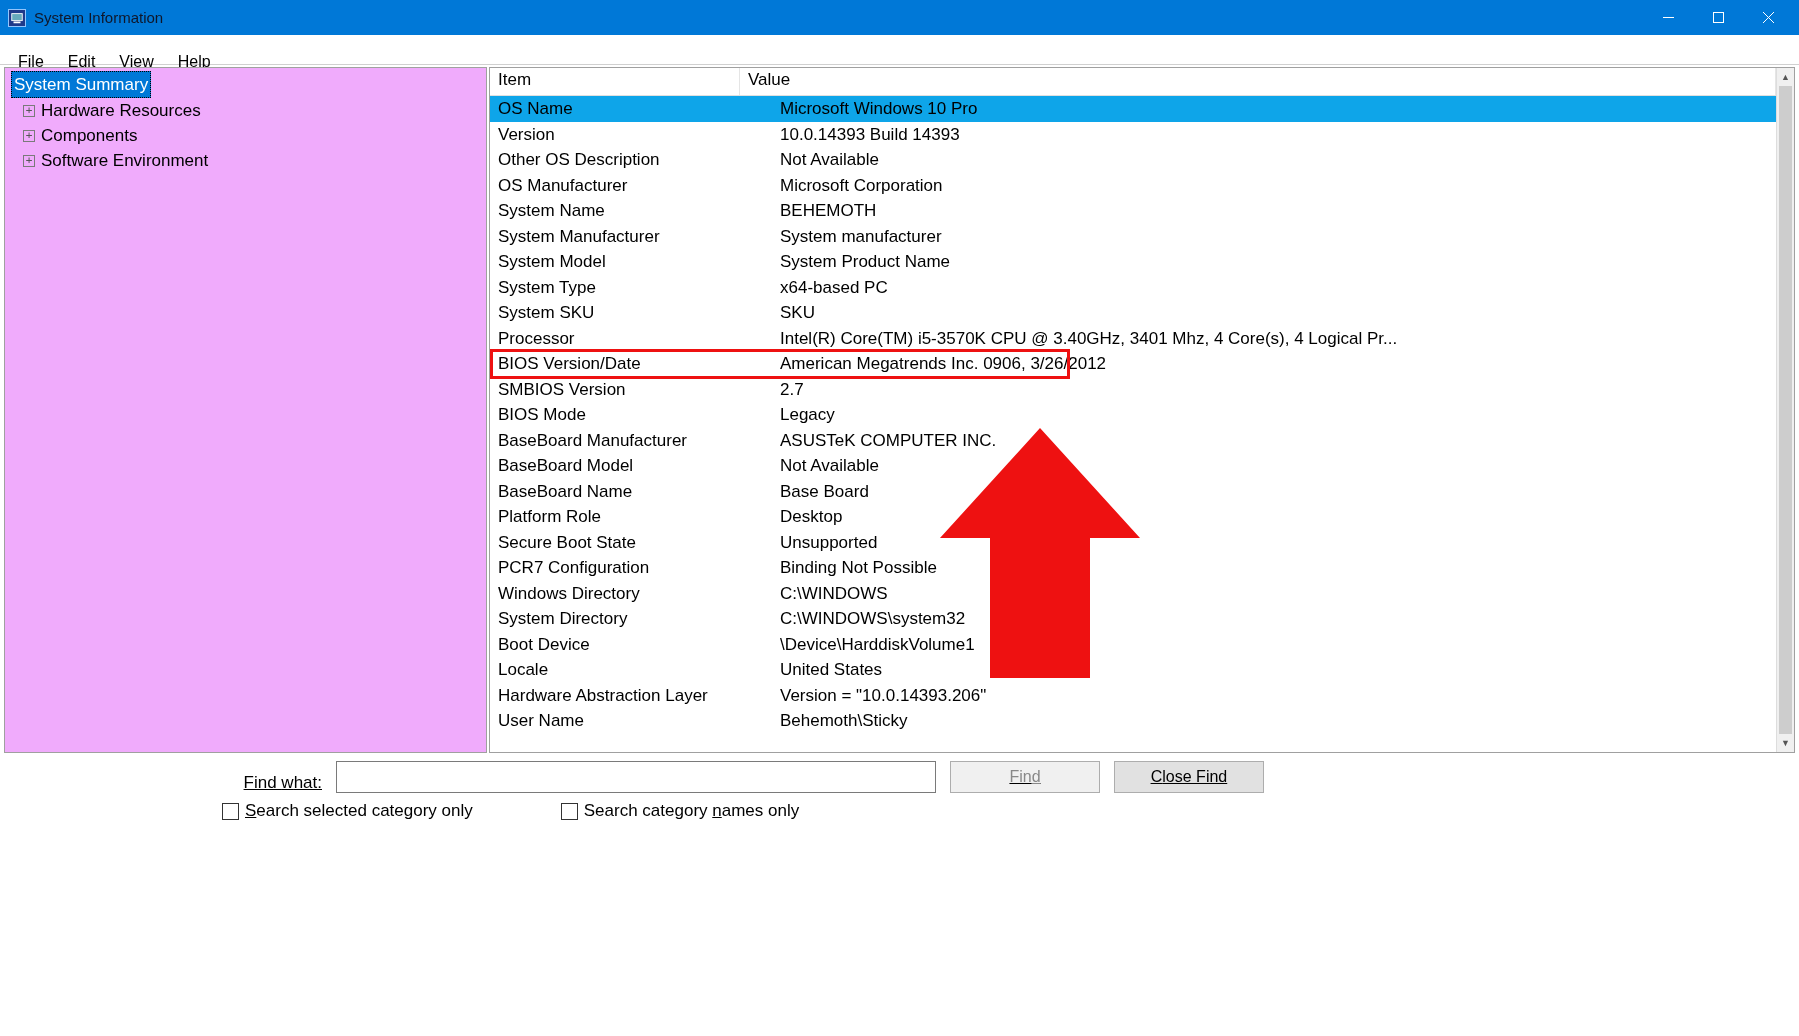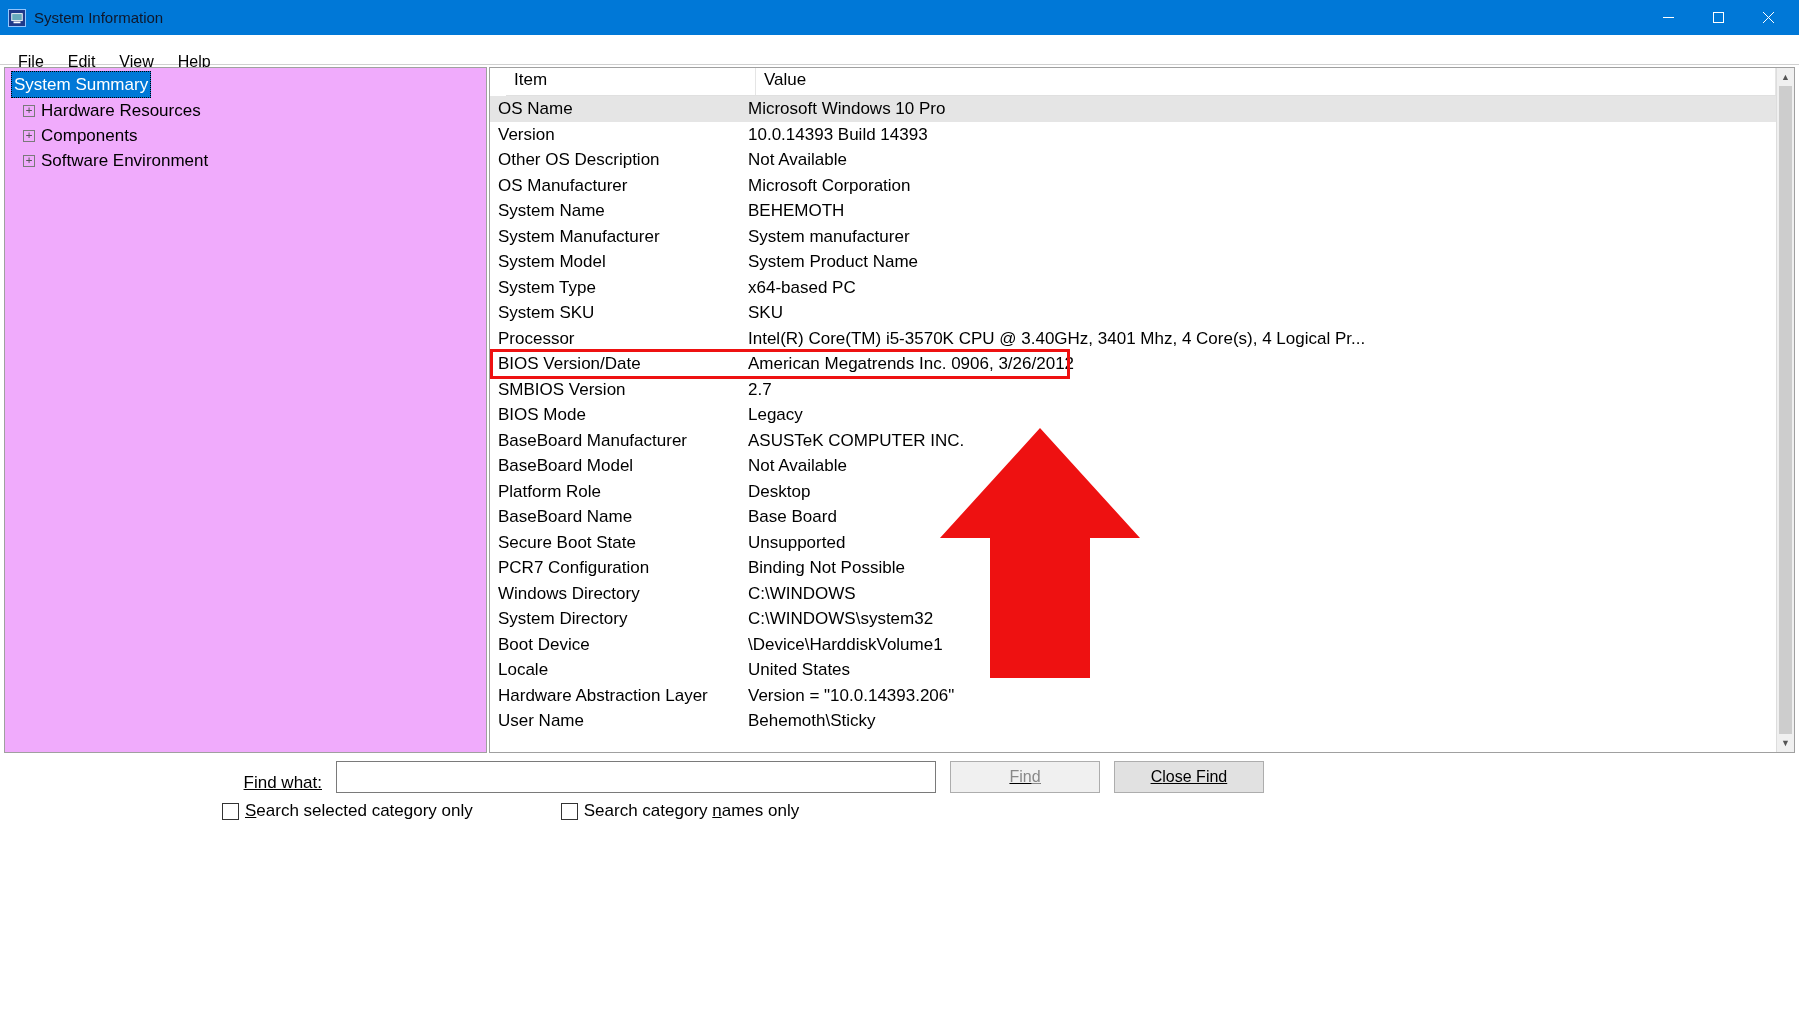--- a/index.html
+++ b/index.html
@@ -25,30 +25,30 @@
     
     .tree-root { font-size: 17px; line-height: 25px; }
     .tree-node { display: flex; align-items: center; gap: 4px; white-space: nowrap; }
     .tree-node .label { padding: 0 2px; }
     .tree-node.selected .label { background: #0078d7; color: #fff; border: 1px dotted #000; }
     .expander { width: 12px; height: 12px; border: 1px solid #7a7a7a; display: inline-flex; align-items: center; justify-content: center; font-size: 11px; line-height: 1; margin-left: 8px; cursor: pointer; font-family: monospace; color: #555; }
     .tree-children { padding-left: 4px; }
 
     
     .list-wrap { flex: 1; overflow: hidden; display: flex; flex-direction: column; }
-    .list-header { display: flex; height: 28px; font-size: 17px; background: #fff; border-bottom: 1px solid #e0e0e0; margin-left: 16px; }
+    .list-header { display: flex; height: 28px; font-size: 17px; background: #fff; border-bottom: 1px solid #e0e0e0; }
     .list-header .col { padding: 2px 8px; border-right: 1px solid #e5e5e5; }
     .col-item { width: 250px; }
     .col-value { flex: 1; }
     .list-body { flex: 1; overflow: auto; position: relative; }
     .row { display: flex; font-size: 17px; line-height: 25.5px; }
-    .row:first-child { background: #e5e5e5; }
+    .row:first-child { background: #0ea5e9; }
     .row .cell { padding: 0 8px; white-space: nowrap; overflow: hidden; text-overflow: ellipsis; }
     .row .cell.item { width: 250px; }
-    .row .cell.value { flex: 1; }
+    .row .cell.value { flex: 1; margin-left: 32px; }
 
     .vscroll { width: 18px; background: #f0f0f0; border-left: 1px solid #ddd; position: relative; }
     .vscroll .btn { height: 18px; background: #f0f0f0; display: flex; align-items: center; justify-content: center; font-size: 9px; color: #555; cursor: pointer; }
     .vscroll .thumb { position: absolute; top: 18px; bottom: 18px; left: 2px; right: 2px; background: #cdcdcd; }
     .vscroll .btn.bot { position: absolute; bottom: 0; left: 0; right: 0; }
 
     
     .callout-box { position: absolute; border: 3px solid #e11; pointer-events: none; }
     .arrow-svg { position: absolute; pointer-events: none; }
 
@@ -186,26 +186,26 @@
           </div>
           <div class="row">
             <div class="cell item">BaseBoard Manufacturer</div>
             <div class="cell value">ASUSTeK COMPUTER INC.</div>
           </div>
           <div class="row">
             <div class="cell item">BaseBoard Model</div>
             <div class="cell value">Not Available</div>
           </div>
           <div class="row">
+            <div class="cell item">BaseBoard Name</div>
+            <div class="cell value">Base Board</div>
+          </div>
+          <div class="row">
             <div class="cell item">Platform Role</div>
             <div class="cell value">Desktop</div>
-          </div>
-          <div class="row">
-            <div class="cell item">BaseBoard Name</div>
-            <div class="cell value">Base Board</div>
           </div>
           <div class="row">
             <div class="cell item">Secure Boot State</div>
             <div class="cell value">Unsupported</div>
           </div>
           <div class="row">
             <div class="cell item">PCR7 Configuration</div>
             <div class="cell value">Binding Not Possible</div>
           </div>
           <div class="row">

